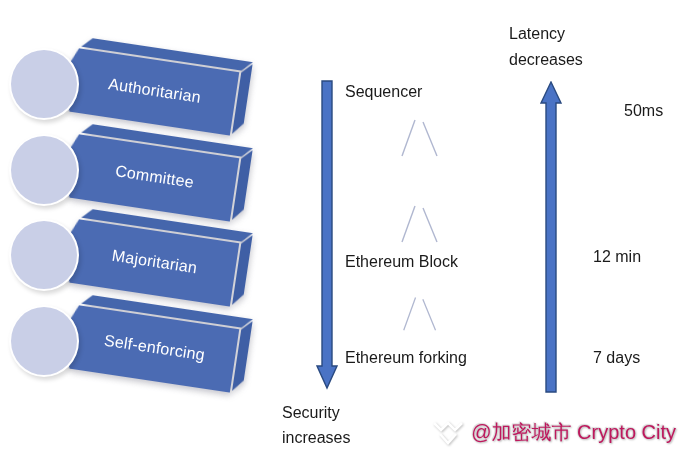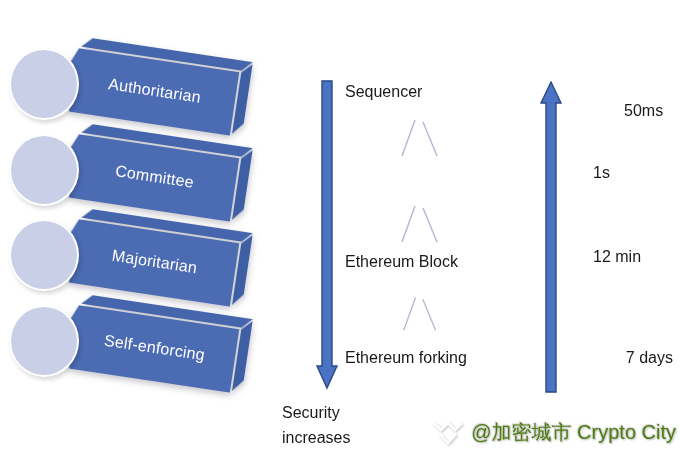--- a/index.html
+++ b/index.html
@@ -36,21 +36,21 @@
   .chev line{stroke:#b0b7d0;stroke-width:1.4;}
   
   .axis-label{position:absolute;font-size:16px;line-height:25px;}
   
   .lat{position:absolute;left:593px;width:80px;font-size:16px;line-height:22px;white-space:nowrap;}
   
   .watermark{
     position:absolute;right:4px;top:419px;display:flex;align-items:center;gap:7px;
   }
   .watermark .wm-text{
-    color:#4d7c0f;font-size:20px;white-space:nowrap;
+    color:#be185d;font-size:20px;white-space:nowrap;
     text-shadow:0 0 2px #c4c4c4, 1px 1px 2px #b9b9b9, -1px -1px 1px #dcdcdc;
   }
   .wm-logo{filter:drop-shadow(1px 1px 1px #bfbfbf);}
   .wm-logo polyline{fill:none;stroke:#ffffff;stroke-width:2.6;}
 </style>
 </head>
 <body>
 
 <div class="canvas">
 
@@ -110,28 +110,31 @@
   </svg>
   <svg class="chev" style="top:200px;" width="50" height="44" viewBox="0 0 50 44">
     <line x1="6" y1="42" x2="19" y2="6"></line>
       <line x1="27" y1="8" x2="41" y2="42"></line>
   </svg>
   <svg class="chev" style="top:292px;" width="50" height="40" viewBox="0 0 50 44">
     <line x1="6" y1="42" x2="19" y2="6"></line>
       <line x1="27" y1="8" x2="41" y2="42"></line>
   </svg>
 
+  <div class="axis-label" style="left:509px;top:21px;line-height:26px;">
+    <div>Latency</div>
+    <div>decreases</div>
+  </div>
   <svg class="varrow" style="left:540px;top:81px;" width="22" height="312" viewBox="0 0 22 312">
     <polygon points="11,1 21,22 16,22 16,311 6,311 6,22 1,22"></polygon>
   </svg>
 
   <div class="lat" style="top:100px;margin-left:31px;">50ms</div>
-  <div class="lat" style="top:162px;">1s</div>
   <div class="lat" style="top:246px;">12 min</div>
-  <div class="lat" style="top:347px;text-align:right;">7 days</div>
+  <div class="lat" style="top:347px;">7 days</div>
 
   <div class="watermark">
     <svg class="wm-logo" width="32" height="27" viewBox="0 0 32 27">
       <polyline points="2,4 9,11 16,4 23,11 30,4"></polyline>
       <polyline points="8,15 16,24 24,15"></polyline>
     </svg>
     <span class="wm-text">@加密城市 Crypto City</span>
   </div>
 
 </div>

